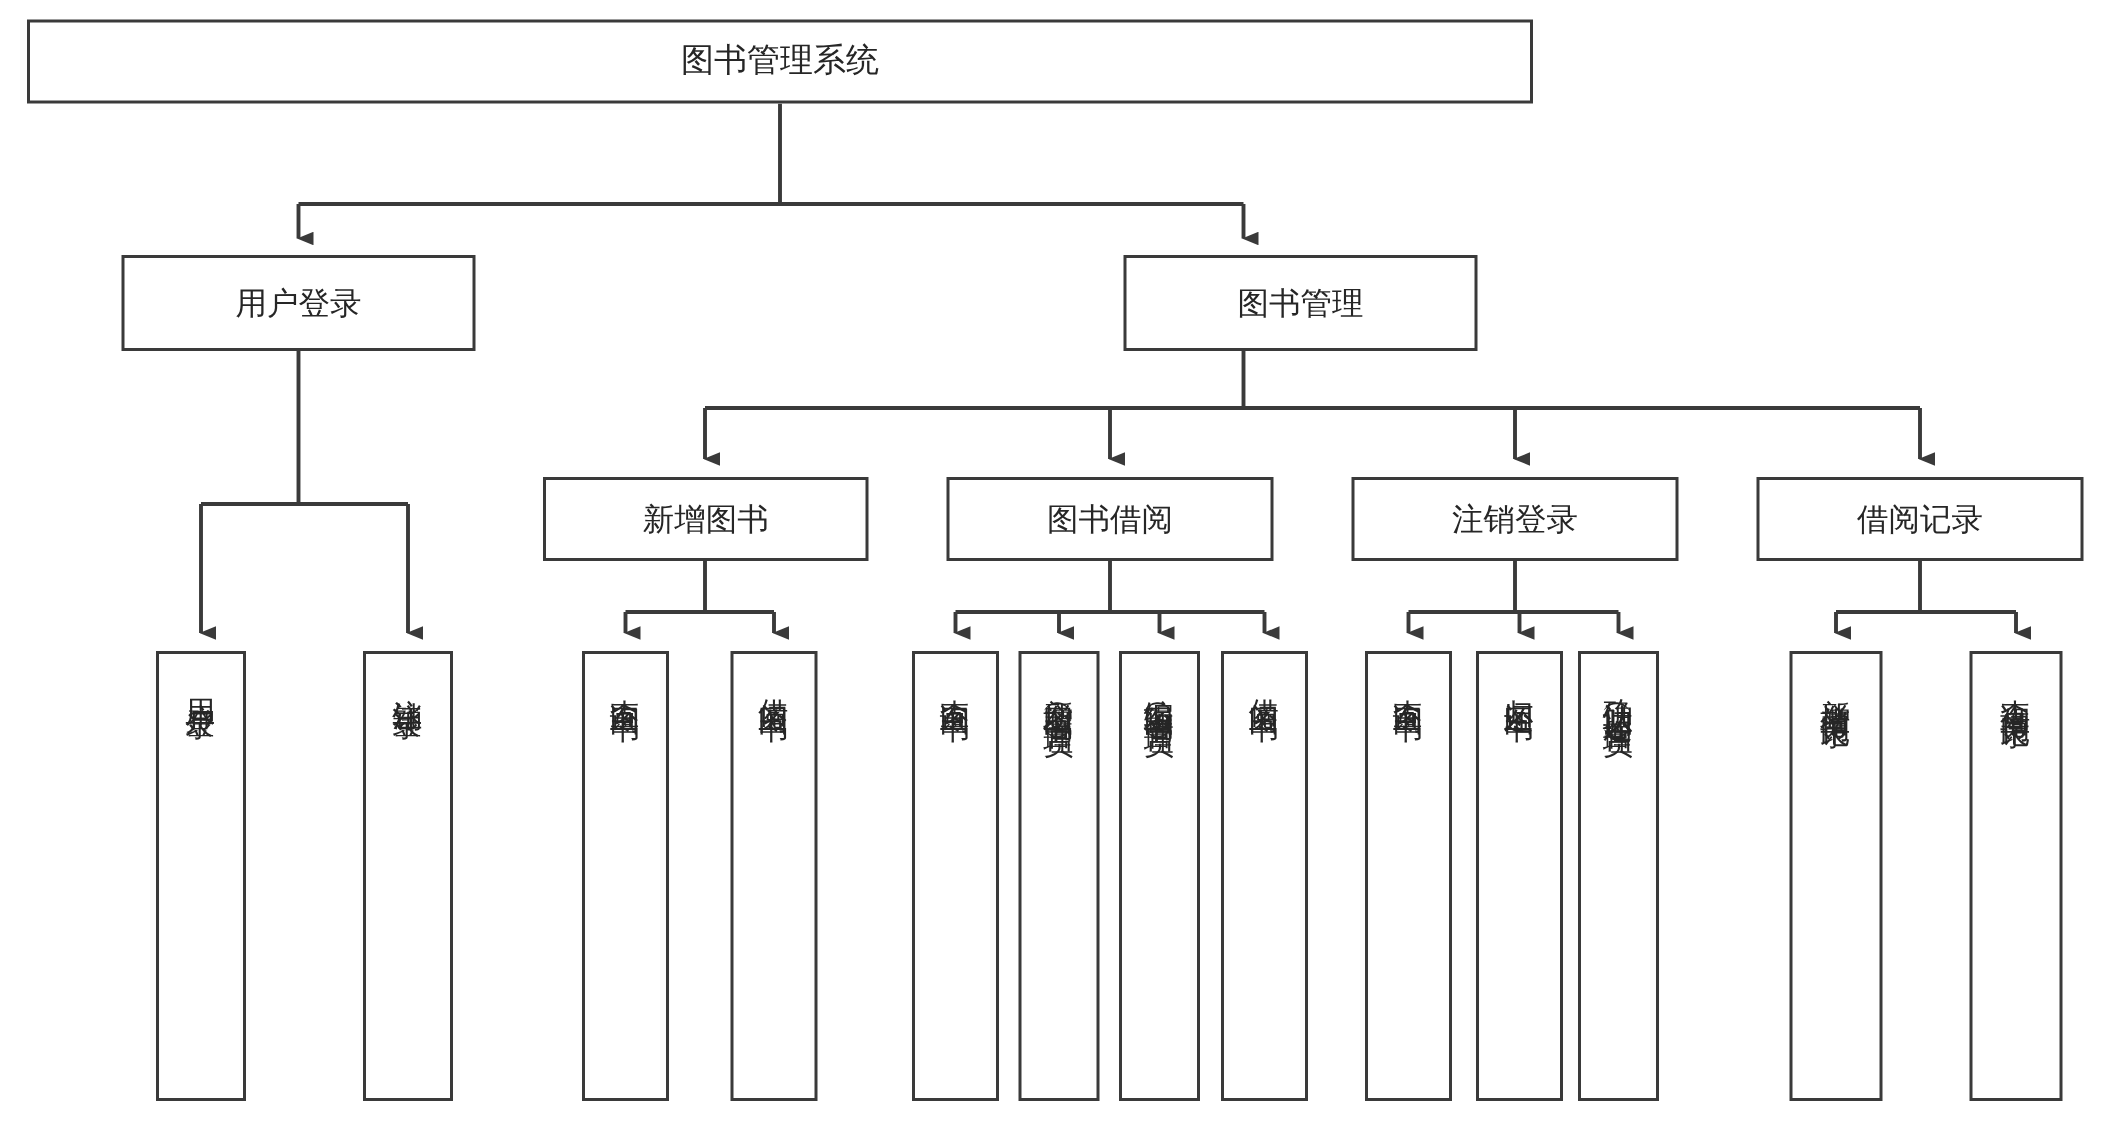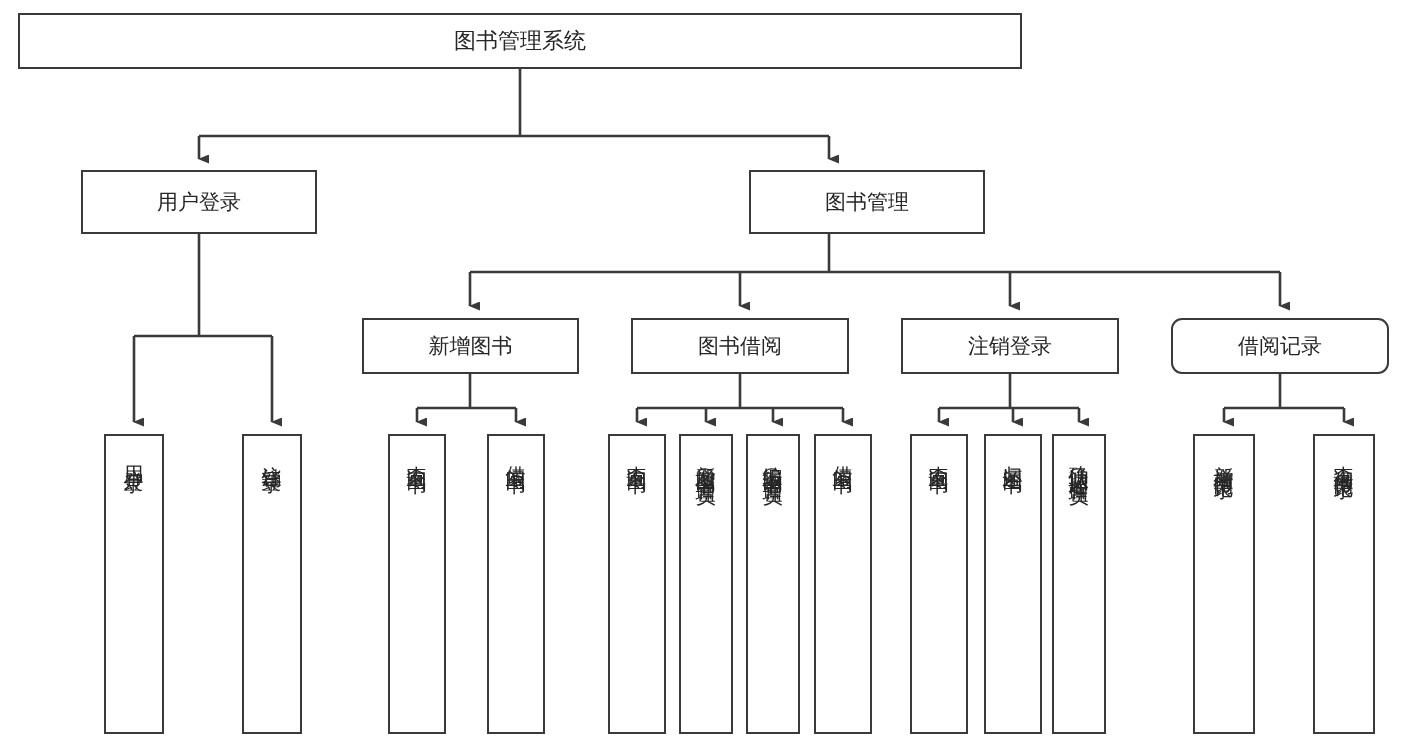--- a/index.html
+++ b/index.html
@@ -129,21 +129,21 @@
       </div>
       <div class="node level3 h-node" style="left: 362px; top: 318px; width: 217px; height: 56px;">
         <span class="node-label">新增图书</span>
       </div>
       <div class="node level3 h-node" style="left: 631px; top: 318px; width: 218px; height: 56px;">
         <span class="node-label">图书借阅</span>
       </div>
       <div class="node level3 h-node" style="left: 901px; top: 318px; width: 218px; height: 56px;">
         <span class="node-label">注销登录</span>
       </div>
-      <div class="node level3 h-node" style="left: 1171px; top: 318px; width: 218px; height: 56px; border-radius: 11px;">
+      <div class="node level3 h-node" style="left: 1171px; top: 318px; width: 218px; height: 56px;">
         <span class="node-label">借阅记录</span>
       </div>
       <div class="node leaf v-node" style="left: 104px; top: 434px; width: 60px; height: 300px;">
         <span class="node-label">用户登录</span>
       </div>
       <div class="node leaf v-node" style="left: 242px; top: 434px; width: 60px; height: 300px;">
         <span class="node-label">注销登录</span>
       </div>
       <div class="node leaf v-node" style="left: 388px; top: 434px; width: 58px; height: 300px;">
         <span class="node-label">查询图书</span>

